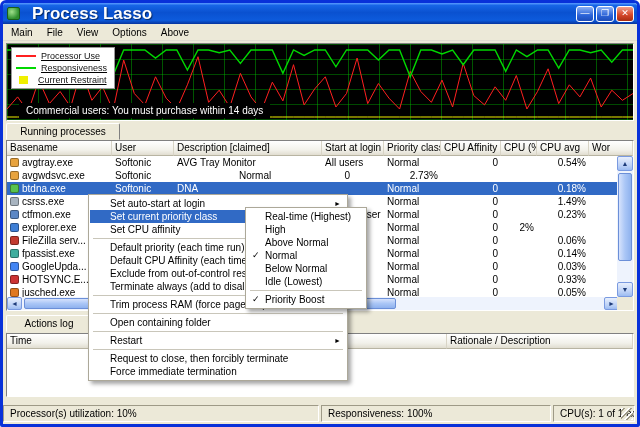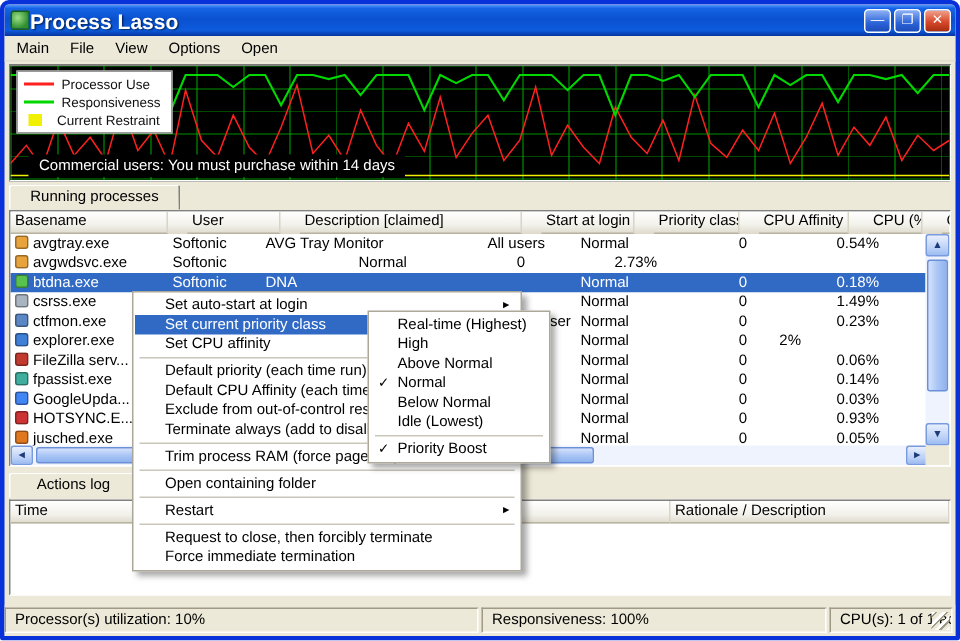--- a/index.html
+++ b/index.html
@@ -7,61 +7,61 @@
     font-family:"Liberation Sans", sans-serif; }
   .window { position:relative; width:640px; height:427px; border:3px solid #0831d9;
     border-radius:6px 6px 2px 2px; background:#ece9d8; overflow:hidden; }
 
   
   .titlebar { position:absolute; left:0; top:0; right:0; height:21px;
     background:linear-gradient(180deg,#5a9cff 0%,#1665e6 12%,#0a51d0 45%,#0d5bdc 82%,#05339e 100%);
     display:flex; align-items:center; padding:0 3px 0 4px; }
   .app-icon { width:13px; height:13px; border-radius:2px;
     background:radial-gradient(circle at 35% 35%, #9fe08a, #2e8f2e 70%); border:1px solid #1a5c1a; }
-  .title-text { flex:1; margin-left:0; color:#fff; font-weight:bold; font-size:14px;
+  .title-text { flex:1; margin-left:12px; color:#fff; font-weight:bold; font-size:17px;
     text-shadow:1px 1px 1px rgba(0,0,0,.55); white-space:nowrap; }
   .tb-btn { width:18px; height:16px; margin-left:2px; border:1px solid #fff; border-radius:3px;
     color:#fff; font-size:9px; line-height:13px; text-align:center; }
   .tb-btn.minmax { background:linear-gradient(180deg,#8cb0f4,#2b63d8 60%,#1d4cb8); }
   .tb-btn.close  { background:linear-gradient(180deg,#f2a08c,#d6492b 55%,#a82c10); }
 
   
   .menubar { position:absolute; top:21px; left:0; right:0; height:17px; background:#ece9d8;
     display:flex; align-items:center; padding-left:1px; border-bottom:1px solid #e0dcd0; }
   .menu-item { font-size:10px; padding:4px 7px; color:#000; }
 
   
   .graph-wrap { position:absolute; left:3px; top:40px; width:628px; height:78px;
     border:1px solid; border-color:#808080 #fff #fff #808080; background:#000; }
   .graph { position:absolute; inset:0; background-color:#000;
     background-image:
       repeating-linear-gradient(90deg, rgba(0,190,0,.45) 0 1px, transparent 1px 31px),
       repeating-linear-gradient(0deg, rgba(0,190,0,.38) 0 1px, transparent 1px 15px); }
   .graph svg { position:absolute; left:0; top:0; }
   .legend { position:absolute; left:4px; top:3px; background:#fff; border:1px solid #9a9a9a;
-    padding:2px 7px 2px 4px; z-index:3; }
+    padding:2px 7px 2px 4px; z-index:3;text-decoration:underline; }
   .legend-item { display:flex; align-items:center; height:12px; font-size:9px; color:#111;
     white-space:nowrap; }
   .swatch { width:20px; height:2px; margin-right:5px; }
   .swatch.box { width:9px; height:8px; margin:0 10px 0 3px; }
   .banner { position:absolute; left:12px; bottom:2px; height:15px; line-height:15px;
     background:#000; color:#fff; font-size:10px; padding:0 7px; white-space:nowrap; z-index:3; }
 
   
   .tab { position:absolute; height:17px; background:#ece9d8; font-size:10px; color:#000;
     display:flex; align-items:center; justify-content:center;
     border:1px solid; border-color:#fff #808080 #ece9d8 #fff; border-radius:2px 2px 0 0; }
   .tab-running { left:3px; top:120px; width:114px; }
   .tab-actions { left:3px; top:312px; width:86px; }
 
   
   .ptable { position:absolute; left:3px; top:137px; width:628px; height:171px;
     border:1px solid; border-color:#808080 #fff #fff #808080; background:#fff; overflow:hidden; }
   .phead { position:absolute; left:0; top:0; width:626px; height:15px; display:flex;
-    background:linear-gradient(180deg,#ffffff,#f2f1ea 60%,#ddd9cb);gap:13px; }
+    background:linear-gradient(180deg,#ffffff,#f2f1ea 60%,#ddd9cb); }
   .pcol { flex:none; font-size:10px; padding:1px 3px; white-space:nowrap; overflow:hidden;
     border-right:1px solid #d8d4c6; border-bottom:1px solid #b8b4a2; color:#000; }
   .pbody { position:absolute; left:0; top:15px; width:610px; }
   .prow { display:flex; height:13px; background:#fff; }
   .prow.selected { background:#316ac5; }
   .prow.selected .pcell { color:#fff; }
   .pcell { flex:none; font-size:10px; line-height:13px; padding:0 3px; white-space:nowrap;
     overflow:hidden; color:#000; }
   .pcell.num { text-align:right; }
   .picon { display:inline-block; width:9px; height:9px; border-radius:2px; margin-right:3px;
@@ -121,21 +121,21 @@
     <span class="tb-btn minmax">—</span>
     <span class="tb-btn minmax">❐</span>
     <span class="tb-btn close">✕</span>
   </div>
 
   <div class="menubar">
       <span class="menu-item">Main</span>
       <span class="menu-item">File</span>
       <span class="menu-item">View</span>
       <span class="menu-item">Options</span>
-      <span class="menu-item">Open</span>
+      <span class="menu-item">Above</span>
     </div>
 
   <div class="graph-wrap">
     <div class="graph">
       <svg width="626" height="76" viewBox="0 0 626 76">
           <polyline points="0.0,65.0 10.6,52.9 21.2,67.6 31.8,36.1 42.4,59.6 53.1,47.5 63.7,63.0 74.3,26.1 84.9,56.3 95.5,42.8 106.1,66.3 116.7,16.1 127.3,49.5 137.9,60.9 148.5,32.8 159.2,54.2 169.8,65.0 180.4,40.8 191.0,12.7 201.6,58.3 212.2,46.2 222.8,63.0 233.4,29.4 244.0,52.9 254.6,66.3 265.3,38.2 275.9,56.9 286.5,20.7 297.1,60.9 307.7,44.9 318.3,32.8 328.9,63.0 339.5,49.5 350.1,14.0 360.7,59.6 371.4,39.5 382.0,54.2 392.6,65.0 403.2,27.4 413.8,47.5 424.4,58.3 435.0,36.1 445.6,63.0 456.2,19.4 466.8,51.6 477.5,60.9 488.1,42.8 498.7,56.3 509.3,31.5 519.9,65.0 530.5,47.5 541.1,24.8 551.7,59.6 562.3,40.8 572.9,52.9 583.6,34.1 594.2,63.0 604.8,46.2 615.4,56.3 626.0,49.5" fill="none" stroke="#ff2020" stroke-width="1"></polyline>
           <polyline points="0.0,6.0 10.6,6.0 21.2,8.0 31.8,6.0 42.4,24.8 53.1,6.0 63.7,6.0 74.3,9.4 84.9,6.0 95.5,6.0 106.1,31.5 116.7,6.0 127.3,6.0 137.9,6.0 148.5,14.0 159.2,6.0 169.8,6.0 180.4,26.1 191.0,6.0 201.6,6.0 212.2,8.7 222.8,6.0 233.4,19.4 244.0,6.0 254.6,6.0 265.3,6.0 275.9,29.4 286.5,6.0 297.1,11.4 307.7,6.0 318.3,6.0 328.9,22.8 339.5,6.0 350.1,6.0 360.7,6.0 371.4,16.1 382.0,6.0 392.6,6.0 403.2,32.8 413.8,6.0 424.4,6.0 435.0,10.0 445.6,6.0 456.2,20.7 466.8,6.0 477.5,6.0 488.1,6.0 498.7,27.4 509.3,6.0 519.9,12.7 530.5,6.0 541.1,6.0 551.7,24.1 562.3,6.0 572.9,6.0 583.6,8.7 594.2,6.0 604.8,18.1 615.4,6.0 626.0,6.0" fill="none" stroke="#00d800" stroke-width="1.4"></polyline>
           <polyline points="0.0,73.0 10.6,73.0 21.2,73.0 31.8,73.0 42.4,73.0 53.1,73.0 63.7,73.0 74.3,73.0 84.9,73.0 95.5,73.0 106.1,73.0 116.7,73.0 127.3,73.0 137.9,73.0 148.5,73.0 159.2,73.0 169.8,73.0 180.4,73.0 191.0,73.0 201.6,73.0 212.2,73.0 222.8,73.0 233.4,73.0 244.0,73.0 254.6,73.0 265.3,73.0 275.9,73.0 286.5,73.0 297.1,73.0 307.7,73.0 318.3,73.0 328.9,73.0 339.5,73.0 350.1,73.0 360.7,73.0 371.4,73.0 382.0,73.0 392.6,73.0 403.2,73.0 413.8,73.0 424.4,73.0 435.0,73.0 445.6,73.0 456.2,73.0 466.8,73.0 477.5,73.0 488.1,73.0 498.7,73.0 509.3,73.0 519.9,73.0 530.5,73.0 541.1,73.0 551.7,73.0 562.3,73.0 572.9,73.0 583.6,73.0 594.2,73.0 604.8,73.0 615.4,73.0 626.0,73.0" fill="none" stroke="#f0f000" stroke-width="1"></polyline>
         </svg>
       <div class="legend">

